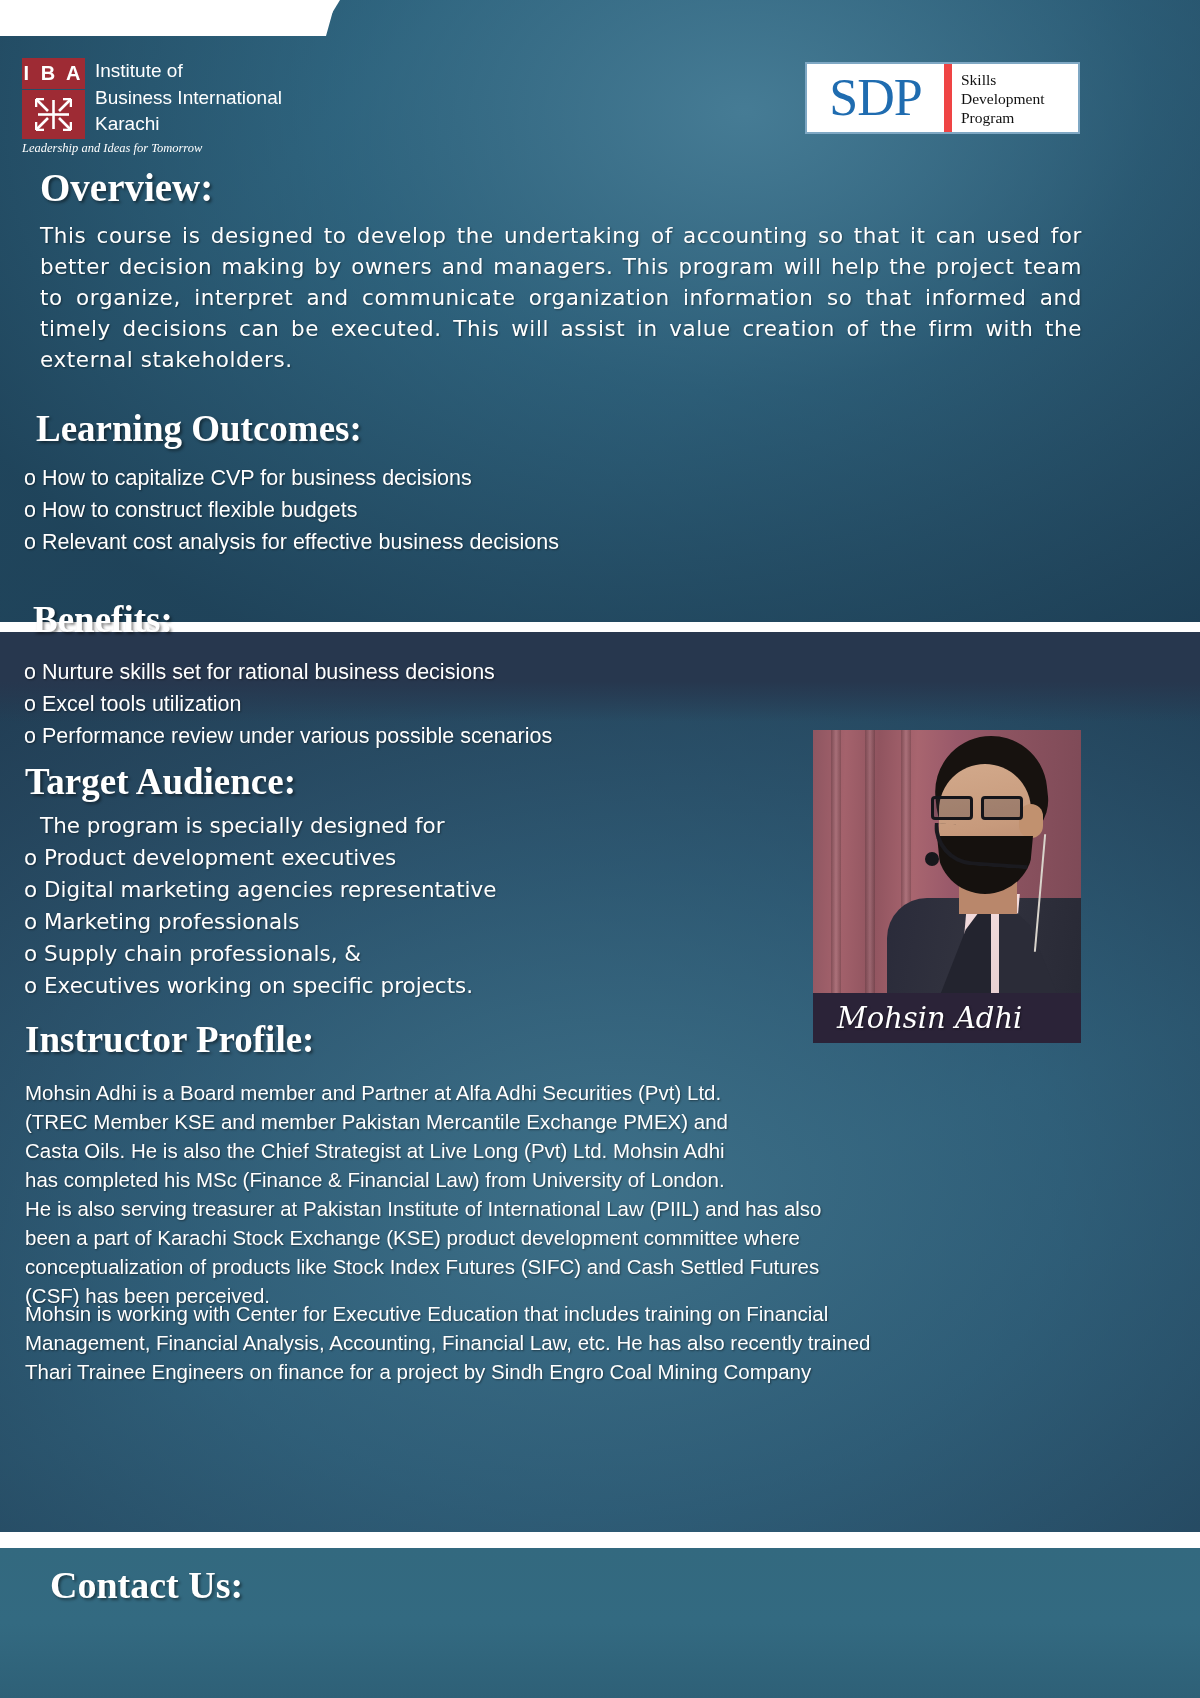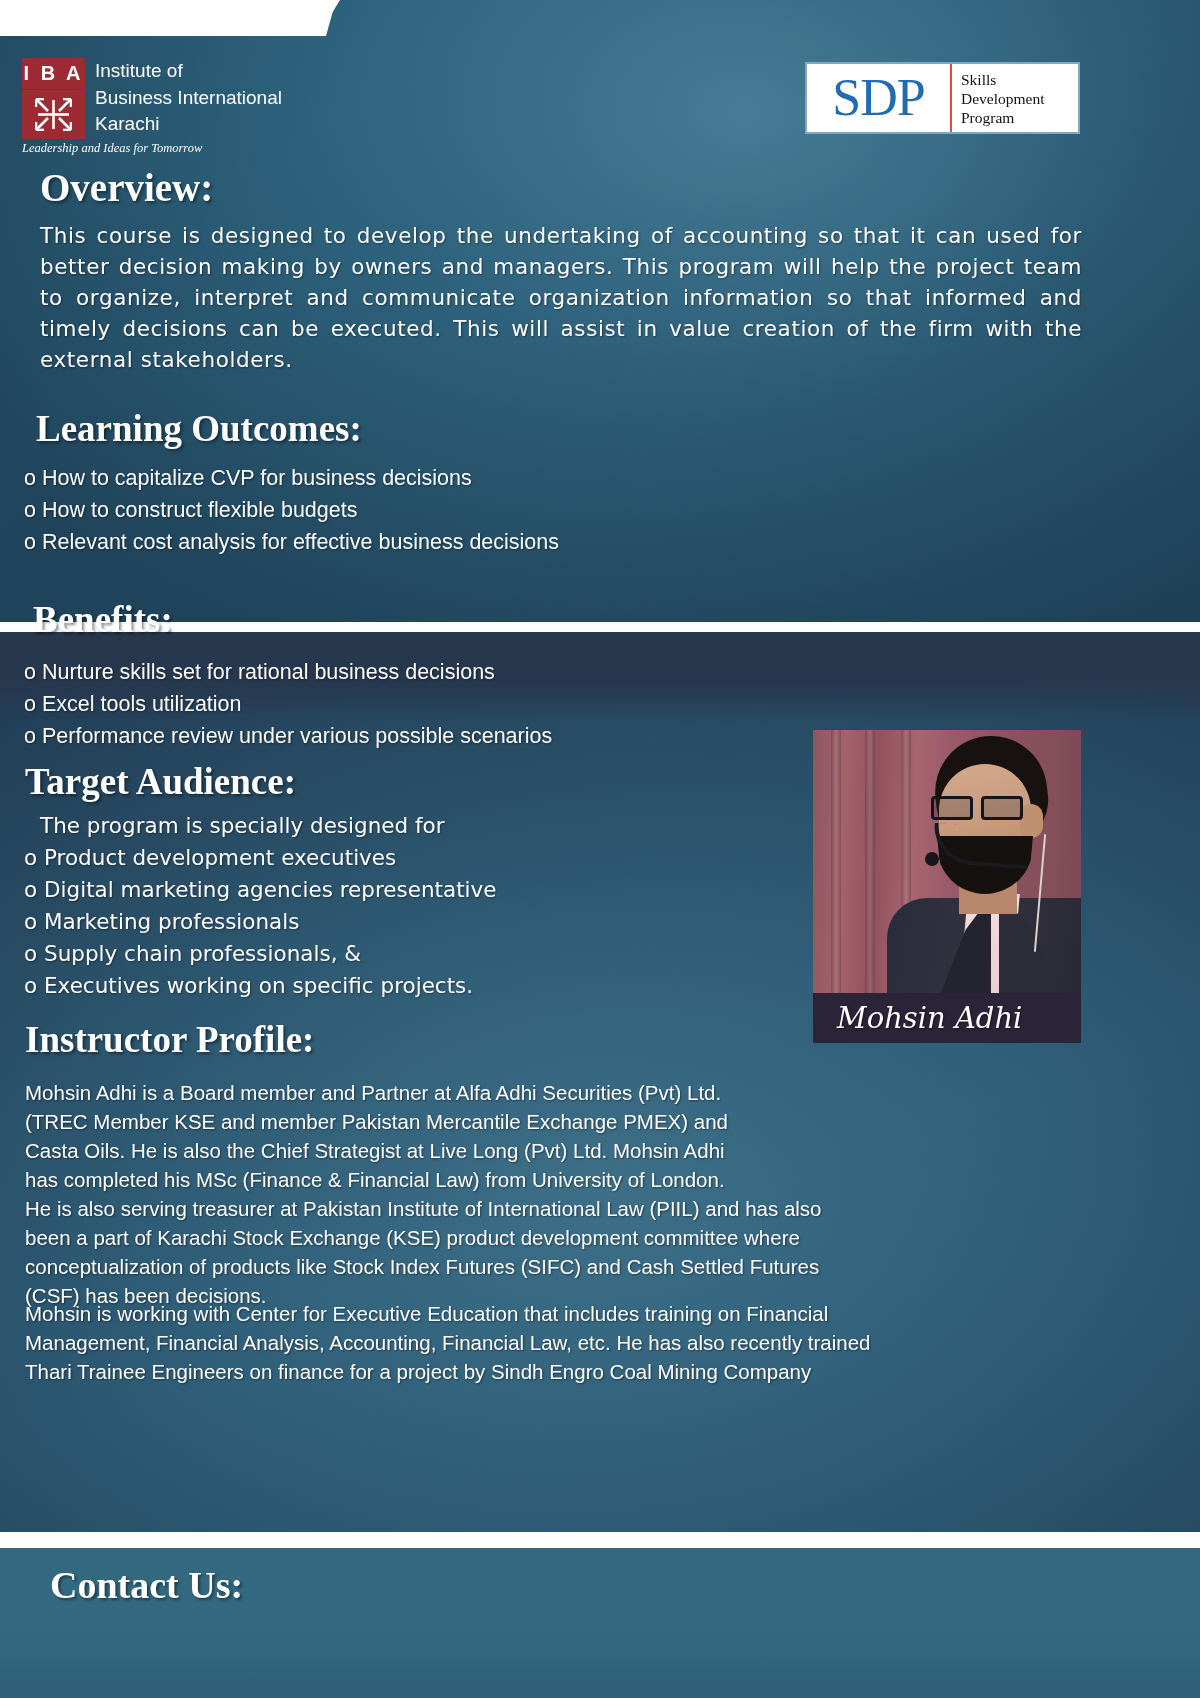--- a/index.html
+++ b/index.html
@@ -116,21 +116,21 @@
     left: 805px; top: 62px;
     width: 275px; height: 72px;
     background: #ffffff;
     border: 2px solid #7fa8c4;
     display: flex;
     align-items: stretch;
   }
   .sdp-left {
     flex: 0 0 145px;
     display: flex; align-items: center; justify-content: center;
-    border-right: 2px solid #ef4444;
+    border-right: 8px solid #ef4444;
   }
   .sdp-left span {
     font-family: "Liberation Serif", serif;
     font-size: 52px;
     color: #1f6cb0;
     line-height: 1;
     letter-spacing: -1px;
   }
   .sdp-right {
     flex: 1;
@@ -445,21 +445,21 @@
   </div>
 
   <div style="position:absolute;left:25px;top:1078px;width:1070px;">
     <div class="prof">Mohsin Adhi is a Board member and Partner at Alfa Adhi Securities (Pvt) Ltd.</div>
     <div class="prof">(TREC Member KSE and member Pakistan Mercantile Exchange PMEX) and</div>
     <div class="prof">Casta Oils. He is also the Chief Strategist at Live Long (Pvt) Ltd. Mohsin Adhi</div>
     <div class="prof">has completed his MSc (Finance &amp; Financial Law) from University of London.</div>
     <div class="prof">He is also serving treasurer at Pakistan Institute of International Law (PIIL) and has also</div>
     <div class="prof">been a part of Karachi Stock Exchange (KSE) product development committee where</div>
     <div class="prof">conceptualization of products like Stock Index Futures (SIFC) and Cash Settled Futures</div>
-    <div class="prof">(CSF) has been decisions.</div>
+    <div class="prof">(CSF) has been perceived.</div>
   </div>
 
   <div style="position:absolute;left:25px;top:1299px;width:1070px;">
     <div class="prof">Mohsin is working with Center for Executive Education that includes training on Financial</div>
     <div class="prof">Management, Financial Analysis, Accounting, Financial Law, etc. He has also recently trained</div>
     <div class="prof">Thari Trainee Engineers on finance for a project by Sindh Engro Coal Mining Company</div>
   </div>
 
   <div class="sec-foot"></div>
 

